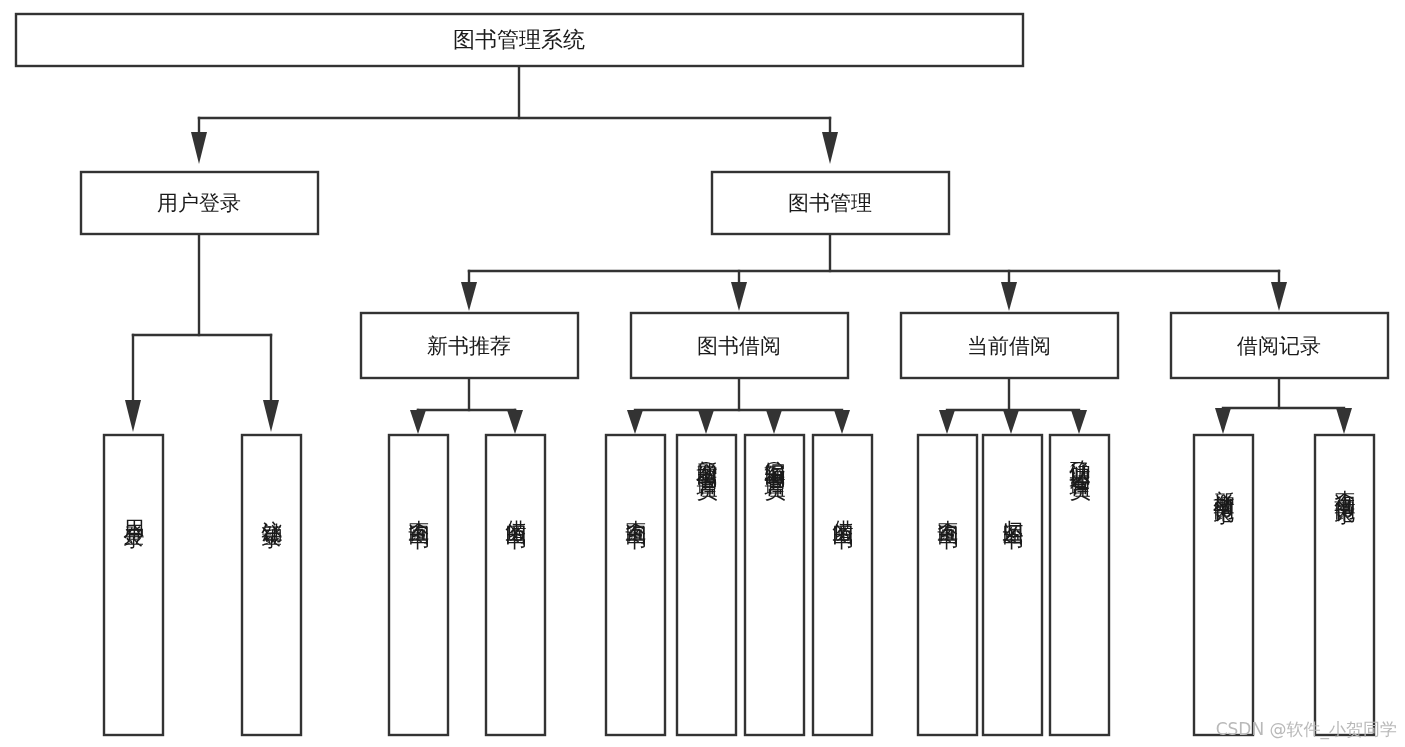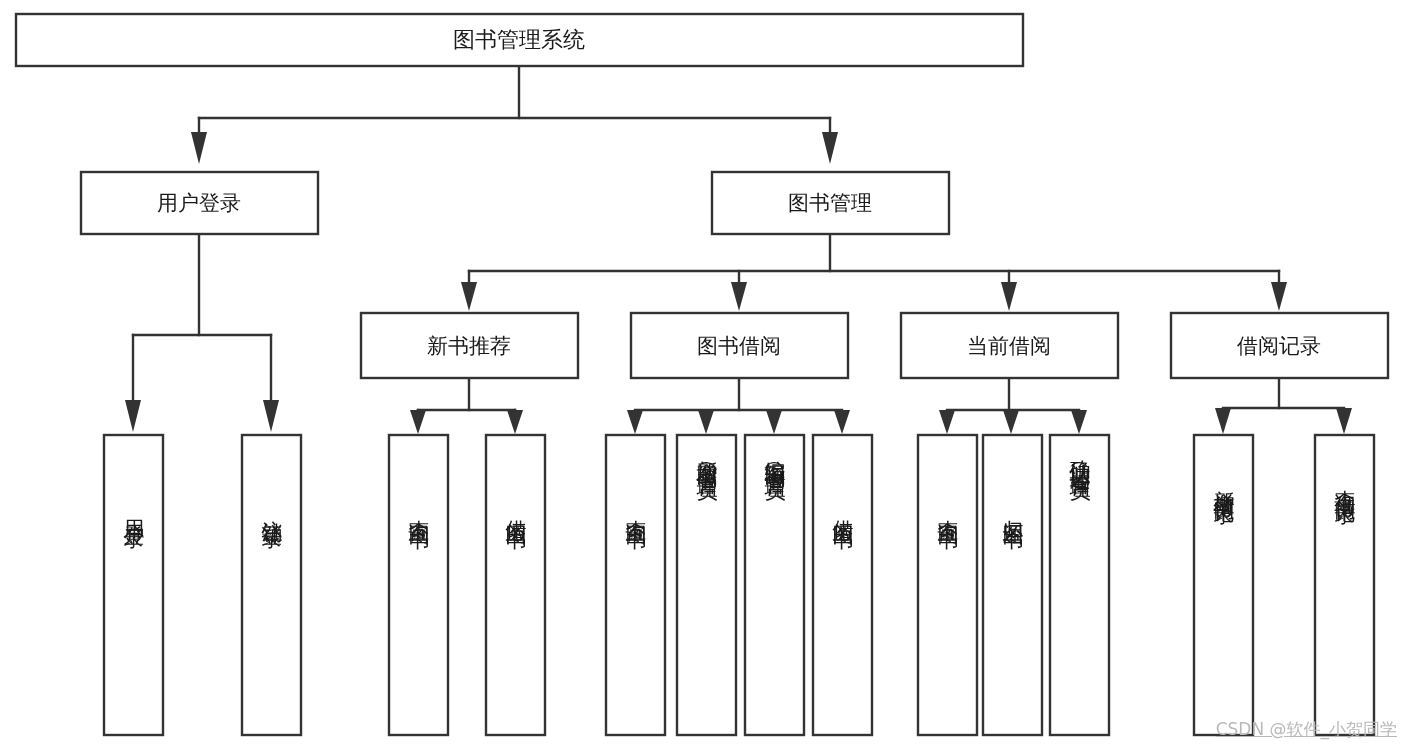--- a/index.html
+++ b/index.html
@@ -74,21 +74,20 @@
     text-align: center;
   }
   .watermark {
     position: absolute;
     right: 8px;
     bottom: 6px;
     font-family: "DejaVu Sans", "Liberation Sans", sans-serif;
     font-size: 17px;
     color: #b9b9b9;
     white-space: nowrap;
-    text-decoration: underline;
   }
 </style>
 </head>
 <body>
 
 <div id="diagram-root">
 
   <svg id="tree-svg" viewBox="0 0 1405 747">
 
     <g>

